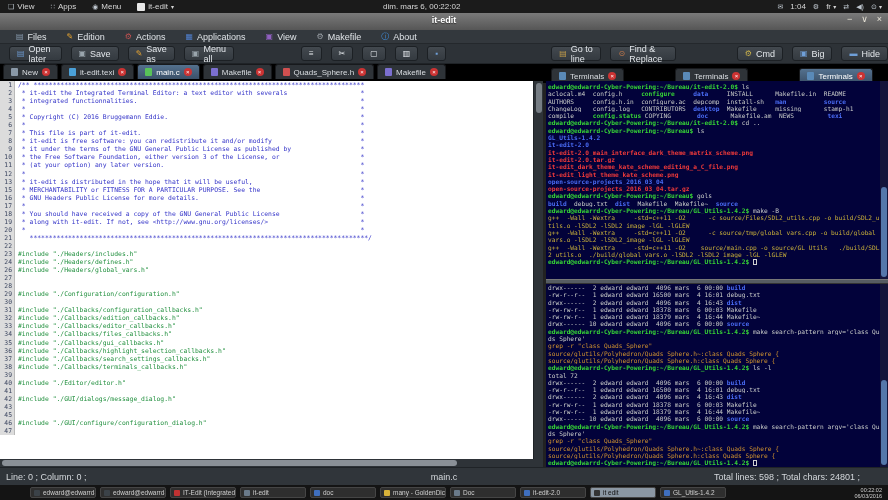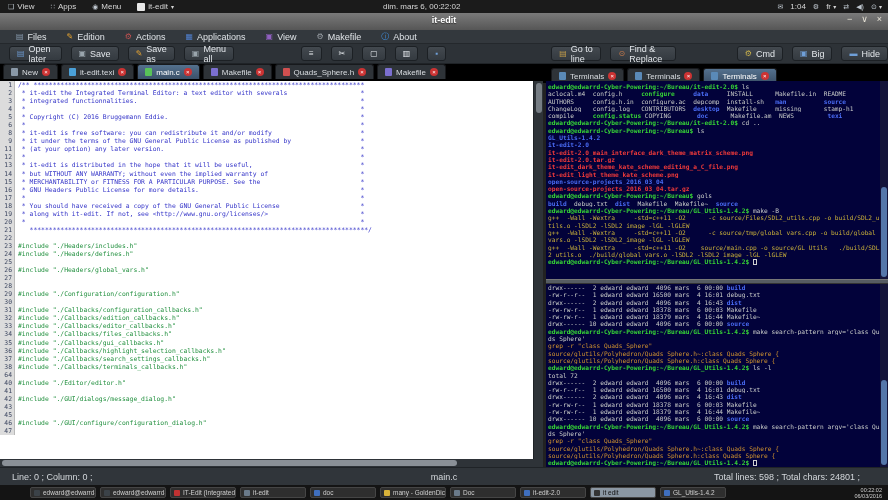--- a/index.html
+++ b/index.html
@@ -41,21 +41,21 @@
   
   #tabrow { left:0; top:64px; width:888px; height:19px; background:#000000; display:flex;
     align-items:flex-start; }
   .tab { height:15px; display:flex; align-items:center; gap:4px; padding:0 7px;
     background:#2e3338; border:1px solid #17191c; border-bottom:none; border-radius:3px 3px 0 0;
     color:#d9dde1; font-size:8px; margin-left:3px; white-space:nowrap; }
   .tab.active { background:linear-gradient(#53718f,#3c5比4a68); background:linear-gradient(#54718e,#3b5068); color:#fff; }
   .ficon { width:7px; height:8px; border-radius:1px; display:inline-block; }
   .closeb { width:8px; height:8px; border-radius:50%; background:#c33; color:#fff; font-size:6px;
     line-height:8px; text-align:center; display:inline-block; }
-  #termtabs { position:absolute; left:548px; bottom:0; display:flex; align-items:flex-end; }
+  #termtabs { position:absolute; left:548px; bottom:0; display:flex; align-items:flex-end;gap:48px; }
 
   
   #editor { left:0; top:81px; width:543px; height:378px; background:#fff; overflow:hidden;
     font-family:"DejaVu Sans Mono",monospace; }
   .eline { height:8.05px; line-height:8.05px; font-size:6.4px; white-space:pre; }
   .lnum { display:inline-block; width:15px; background:#dcdcdc; color:#3c4660; text-align:right;
     padding-right:2px; border-right:1px solid #b9b9b9; margin-right:3px; height:100%; }
   .ek-c,.ek-c0 { color:#3434c8; }
   .ek-i { color:#22903f; }
   .ek-b { color:#000; }
@@ -80,21 +80,21 @@
   .seg-r { color:#ef3a3a; font-weight:bold; }
   .seg-y { color:#c9b03a; }
   .seg-o { color:#d2942f; }
   .tcur { display:inline-block; width:4px; height:6px; border:1px solid #cfcfcf; vertical-align:-1px; }
   .tscroll { position:absolute; right:0; width:8px; background:#14143a; }
   .tthumb { position:absolute; left:1px; width:6px; background:#5577aa; border-radius:3px; }
 
   
   #statusbar { left:0; top:467px; width:888px; height:18px; background:#30353a; color:#d4d8dc;
     font-size:9px; display:flex; align-items:center; border-top:1px solid #1f2327; }
-  #statusbar .sb-left { padding-left:12px; }
+  #statusbar .sb-left { padding-left:6px; }
   #statusbar .sb-center { position:absolute; left:0; right:0; text-align:center; }
   #statusbar .sb-right { margin-left:auto; padding-right:28px; }
 
   
   #taskbar { left:0; top:485px; width:888px; height:15px; background:#141414; display:flex;
     align-items:center; padding-left:30px; }
   .task { width:66px; height:11px; background:#2e2e2e; border:1px solid #454545; border-radius:2px;
     color:#cfcfcf; font-size:6.5px; display:flex; align-items:center; gap:3px; padding:0 3px;
     margin-right:4px; overflow:hidden; white-space:nowrap; }
   .task.active { background:#8b97a3; color:#111; }
@@ -292,51 +292,51 @@
       </div>
   </div>
 
   <div id="editor" class="abs">
       <div class="eline"><span class="lnum">1</span><span class="ek-c0">/** **************************************************************************************</span></div>
       <div class="eline"><span class="lnum">2</span><span class="ek-c"> * it-edit the Integrated Terminal Editor: a text editor with severals                   *</span></div>
       <div class="eline"><span class="lnum">3</span><span class="ek-c"> * integrated functionnalities.                                                          *</span></div>
       <div class="eline"><span class="lnum">4</span><span class="ek-c"> *                                                                                       *</span></div>
       <div class="eline"><span class="lnum">5</span><span class="ek-c"> * Copyright (C) 2016 Bruggemann Eddie.                                                  *</span></div>
       <div class="eline"><span class="lnum">6</span><span class="ek-c"> *                                                                                       *</span></div>
+      <div class="eline"><span class="lnum">7</span><span class="ek-c"> * This file is part of it-edit.                                                         *</span></div>
       <div class="eline"><span class="lnum">8</span><span class="ek-c"> * it-edit is free software: you can redistribute it and/or modify                       *</span></div>
       <div class="eline"><span class="lnum">9</span><span class="ek-c"> * it under the terms of the GNU General Public License as published by                  *</span></div>
+      <div class="eline"><span class="lnum">10</span><span class="ek-c"> * the Free Software Foundation, either version 3 of the License, or                     *</span></div>
       <div class="eline"><span class="lnum">11</span><span class="ek-c"> * (at your option) any later version.                                                   *</span></div>
       <div class="eline"><span class="lnum">12</span><span class="ek-c"> *                                                                                       *</span></div>
       <div class="eline"><span class="lnum">13</span><span class="ek-c"> * it-edit is distributed in the hope that it will be useful,                            *</span></div>
-      <div class="eline"><span class="lnum">14</span><span class="ek-c"> * but WITHOUT ANY WARRANTY; without even the implied warranty of                        *</span></div>
       <div class="eline"><span class="lnum">15</span><span class="ek-c"> * MERCHANTABILITY or FITNESS FOR A PARTICULAR PURPOSE. See the                          *</span></div>
       <div class="eline"><span class="lnum">16</span><span class="ek-c"> * GNU Headers Public License for more details.                                          *</span></div>
       <div class="eline"><span class="lnum">17</span><span class="ek-c"> *                                                                                       *</span></div>
       <div class="eline"><span class="lnum">18</span><span class="ek-c"> * You should have received a copy of the GNU General Public License                     *</span></div>
       <div class="eline"><span class="lnum">19</span><span class="ek-c"> * along with it-edit. If not, see &lt;http://www.gnu.org/licenses/&gt;                        *</span></div>
       <div class="eline"><span class="lnum">20</span><span class="ek-c"> *                                                                                       *</span></div>
       <div class="eline"><span class="lnum">21</span><span class="ek-c0">   ****************************************************************************************/</span></div>
       <div class="eline"><span class="lnum">22</span><span class="ek-b"></span></div>
       <div class="eline"><span class="lnum">23</span><span class="ek-i">#include "./Headers/includes.h"</span></div>
       <div class="eline"><span class="lnum">24</span><span class="ek-i">#include "./Headers/defines.h"</span></div>
-      <div class="eline"><span class="lnum">25</span><span class="ek-b"></span></div>
       <div class="eline"><span class="lnum">26</span><span class="ek-i">#include "./Headers/global_vars.h"</span></div>
       <div class="eline"><span class="lnum">27</span><span class="ek-b"></span></div>
       <div class="eline"><span class="lnum">28</span><span class="ek-b"></span></div>
       <div class="eline"><span class="lnum">29</span><span class="ek-i">#include "./Configuration/configuration.h"</span></div>
       <div class="eline"><span class="lnum">30</span><span class="ek-b"></span></div>
       <div class="eline"><span class="lnum">31</span><span class="ek-i">#include "./Callbacks/configuration_callbacks.h"</span></div>
       <div class="eline"><span class="lnum">32</span><span class="ek-i">#include "./Callbacks/edition_callbacks.h"</span></div>
       <div class="eline"><span class="lnum">33</span><span class="ek-i">#include "./Callbacks/editor_callbacks.h"</span></div>
       <div class="eline"><span class="lnum">34</span><span class="ek-i">#include "./Callbacks/files_callbacks.h"</span></div>
       <div class="eline"><span class="lnum">35</span><span class="ek-i">#include "./Callbacks/gui_callbacks.h"</span></div>
       <div class="eline"><span class="lnum">36</span><span class="ek-i">#include "./Callbacks/highlight_selection_callbacks.h"</span></div>
       <div class="eline"><span class="lnum">37</span><span class="ek-i">#include "./Callbacks/search_settings_callbacks.h"</span></div>
       <div class="eline"><span class="lnum">38</span><span class="ek-i">#include "./Callbacks/terminals_callbacks.h"</span></div>
-      <div class="eline"><span class="lnum">64</span><span class="ek-b"></span></div>
+      <div class="eline"><span class="lnum">39</span><span class="ek-b"></span></div>
       <div class="eline"><span class="lnum">40</span><span class="ek-i">#include "./Editor/editor.h"</span></div>
       <div class="eline"><span class="lnum">41</span><span class="ek-b"></span></div>
       <div class="eline"><span class="lnum">42</span><span class="ek-i">#include "./GUI/dialogs/message_dialog.h"</span></div>
       <div class="eline"><span class="lnum">43</span><span class="ek-b"></span></div>
       <div class="eline"><span class="lnum">45</span><span class="ek-b"></span></div>
       <div class="eline"><span class="lnum">46</span><span class="ek-i">#include "./GUI/configure/configuration_dialog.h"</span></div>
       <div class="eline"><span class="lnum">47</span><span class="ek-b"></span></div>
     </div>
   <div id="ed-vscroll" class="abs">
       <div id="ed-vthumb"></div>

